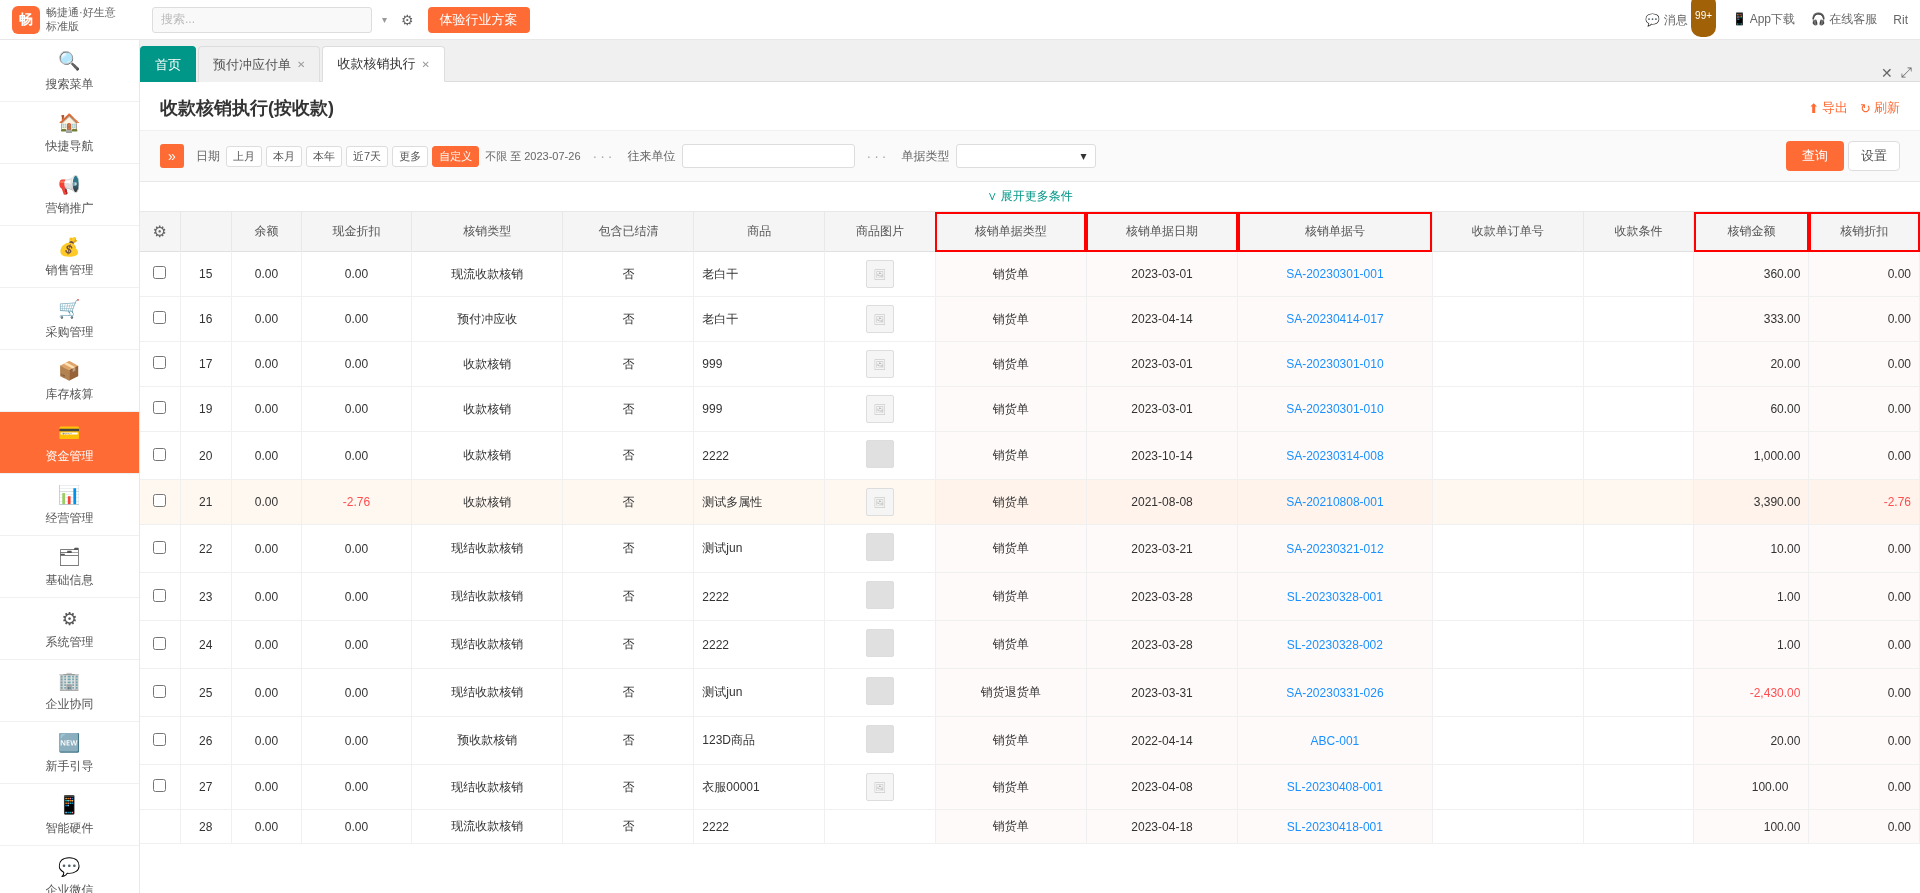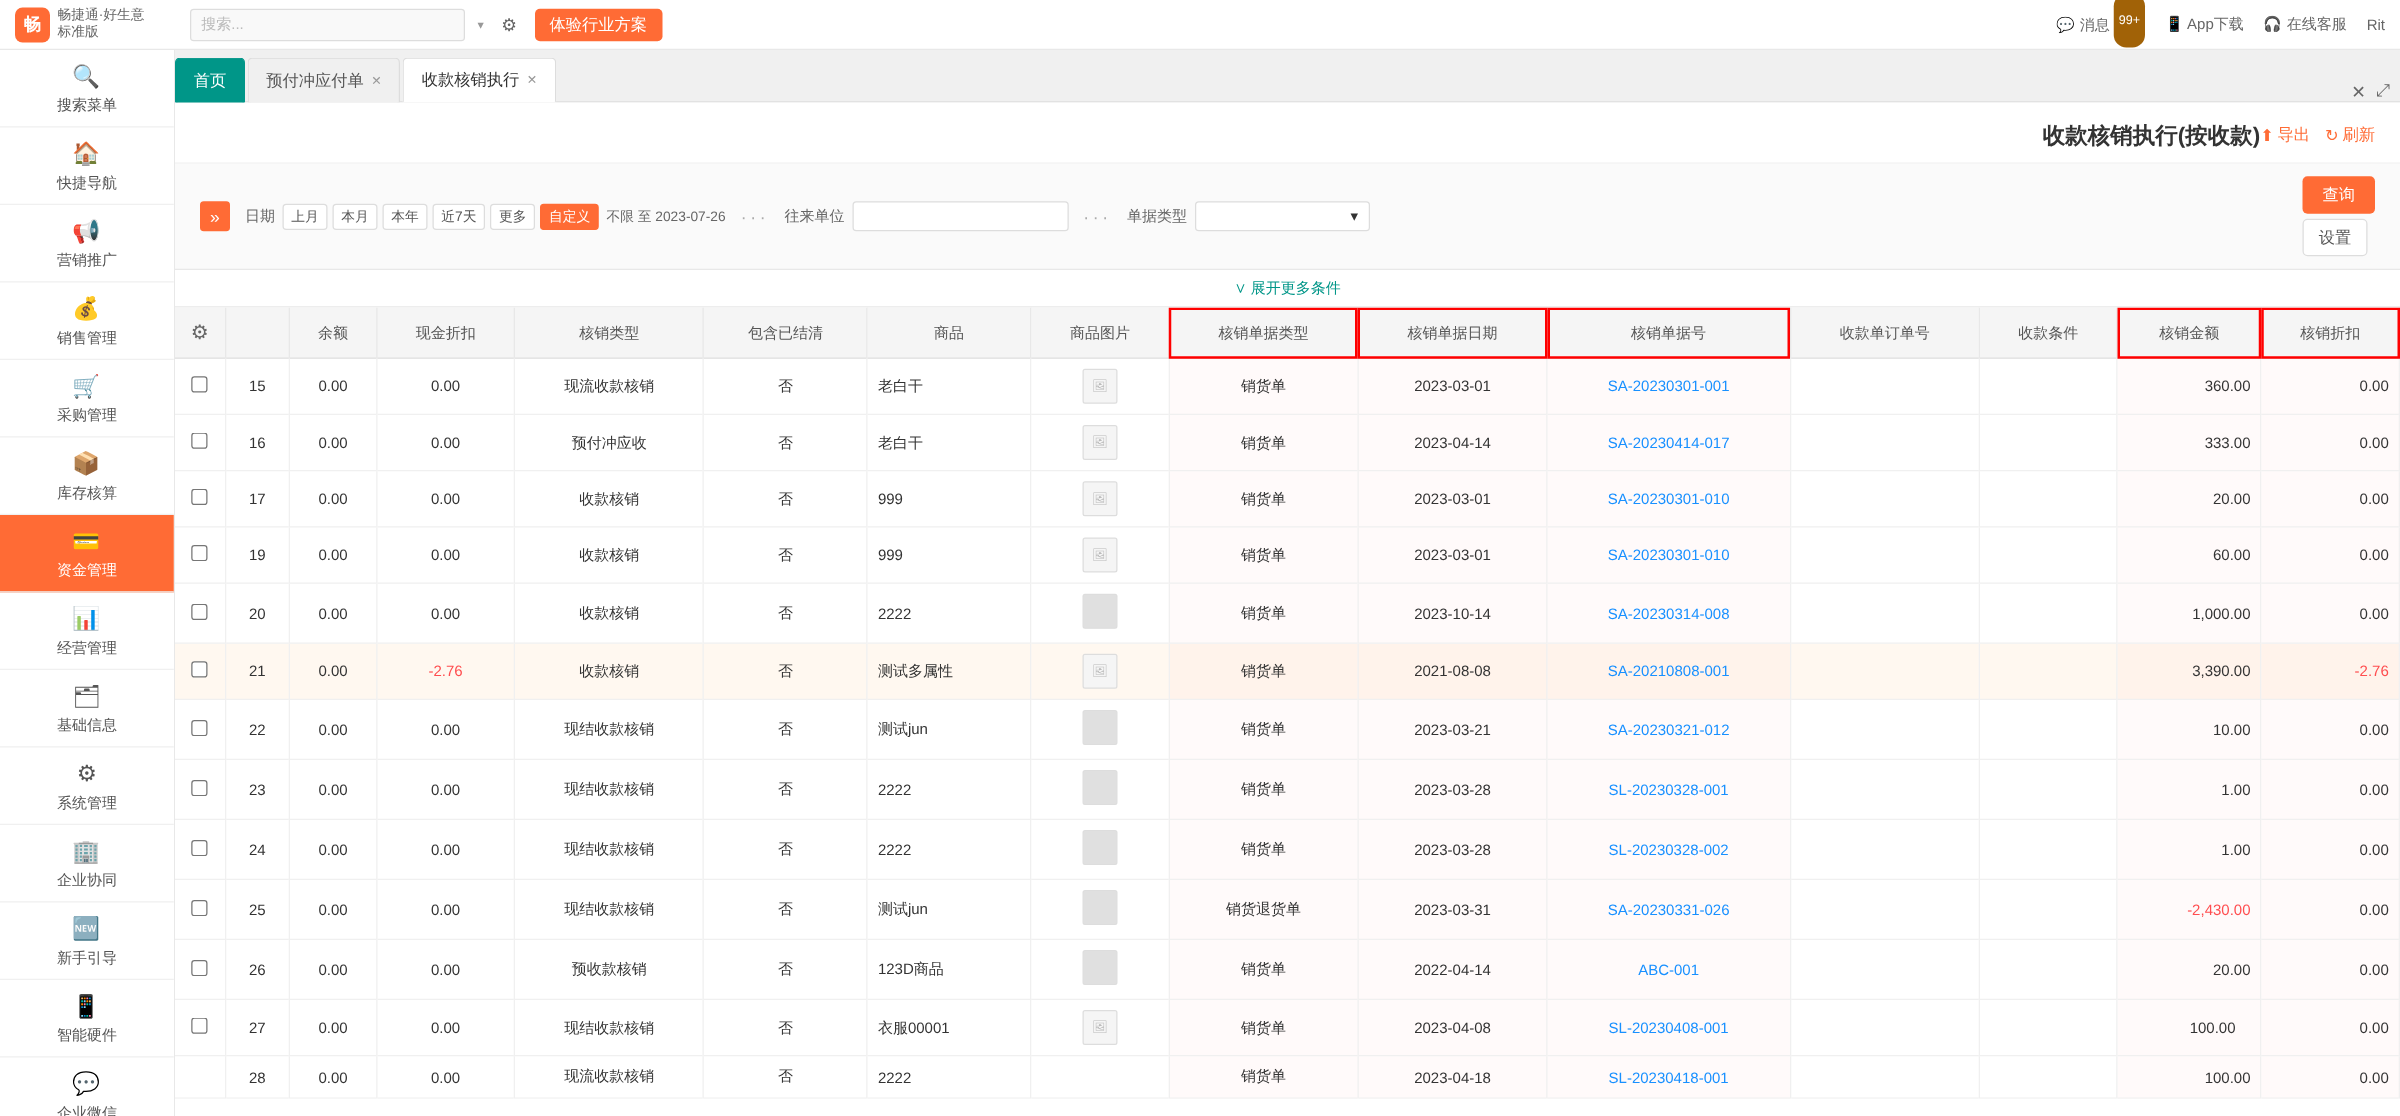--- a/index.html
+++ b/index.html
@@ -134,21 +134,21 @@
     .tab-close { font-size: 10px; color: #999; cursor: pointer; }
     .tab-bar-actions { margin-left: auto; display: flex; align-items: center; padding-right: 8px; gap: 8px; }
     .tab-action-btn { background: none; border: none; cursor: pointer; font-size: 14px; color: #666; }
 
     
     .page-content { flex: 1; overflow: auto; background: #fff; }
     .page-header {
       padding: 14px 20px 10px;
       display: flex;
       align-items: center;
-      justify-content: flex-end;
+      justify-content: space-between;
       border-bottom: 1px solid #f0f0f0;
     }
     .page-title { font-size: 18px; font-weight: bold; color: #333; }
     .page-actions { display: flex; gap: 12px; align-items: center; }
     .action-link { color: #ff6b35; font-size: 13px; cursor: pointer; display: flex; align-items: center; gap: 3px; }
 
     
     .filter-bar {
       padding: 10px 20px;
       background: #fafafa;
@@ -279,23 +279,23 @@
       padding: 6px;
       color: #009688;
       font-size: 12px;
       cursor: pointer;
       border-bottom: 1px solid #e8e8e8;
     }
 
     .filter-right-actions {
       margin-left: auto;
       display: flex;
-      flex-direction: column;
+      flex-direction: row;
       gap: 4px;
-      align-items: flex-start;
+      align-items: center;
     }
   </style>
 </head>
 <body>
 
 <div class="top-bar">
   <div class="top-bar-logo">
     <div class="logo-icon">畅</div>
     <div class="logo-text">
       <div>畅捷通·好生意</div>

